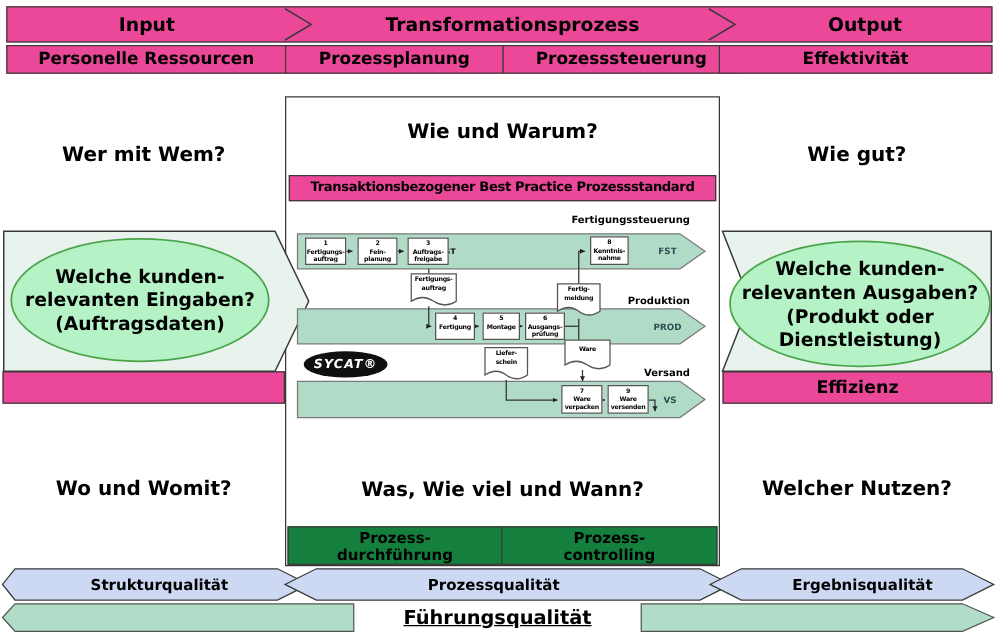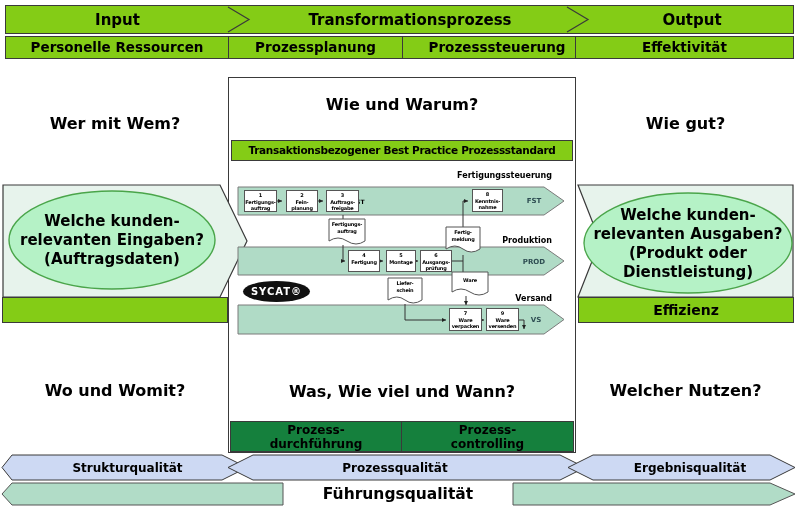--- a/index.html
+++ b/index.html
@@ -1,37 +1,37 @@
 <!DOCTYPE html>
 <html><head>
 <meta charset="utf-8">
 <style>
   html,body{margin:0;padding:0;background:#fff;}
   #stage{position:relative;width:800px;height:511px;background:#fff;overflow:hidden;
          font-family:"DejaVu Sans","Liberation Sans",sans-serif;font-weight:bold;color:#000;}
   .abs{position:absolute;box-sizing:border-box;}
-  .lav{background:#84cc16;border:1px solid #3a3a3a;}
+  .lav{background:#ec4899;border:1px solid #3a3a3a;}
   .whitebox{background:#fff;border:1px solid #3a3a3a;}
   .ctr{text-align:center;}
   .pre{white-space:pre-line;}
   .q{font-size:16px;line-height:24px;text-align:center;}
   .hdrtxt{font-size:15px;line-height:24px;text-align:center;}
   .r2{font-size:13.5px;line-height:21px;text-align:center;}
   .bartxt{font-size:14px;line-height:24px;text-align:center;}
   .elltxt{font-size:15px;line-height:19px;text-align:center;}
   .lane-title{font-size:8px;text-align:right;line-height:10px;}
   .lane-code{font-size:7px;color:#2e4d52;text-align:center;line-height:9px;}
   .pbox{background:#fff;border:1px solid #555;font-size:5px;letter-spacing:-0.2px;
         line-height:6.5px;text-align:center;padding-top:1px;}
   .doctext{font-size:5px;letter-spacing:-0.2px;line-height:6.5px;text-align:center;}
   .conn{font-size:6px;line-height:8px;}
   .cell{background:#15803d;border:1px solid #3a3a3a;font-size:12px;line-height:14px;
         text-align:center;padding-top:1px;}
   .bq{font-size:12px;line-height:24px;text-align:center;}
-  .logo{background:#101010;border-radius:50%;color:#fff;font-size:10px;
+  .logo{background:#101010;border-radius:50%;color:#fff;font-size:10px;font-style:italic;
         letter-spacing:1px;display:flex;align-items:center;justify-content:center;}
   svg{position:absolute;left:0;top:0;}
 </style>
 </head>
 <body>
 
 <div id="stage">
 
   <div class="abs lav" style="left:5px;top:5px;width:789px;height:29px;"></div>
   <div class="abs lav r2" style="left:5px;top:36px;width:224px;height:23px;"><span>Personelle Ressourcen</span></div>
@@ -152,15 +152,15 @@
 schein</div>
   <div class="abs doctext pre" style="left:452px;top:277px;width:36px;">Ware</div>
 
   <div class="abs logo" style="left:243px;top:281px;width:67px;height:21px;">
       <span>SYCAT®</span>
     </div>
 
   <div class="abs bq" style="left:15px;top:456px;width:225px;">Strukturqualität</div>
   <div class="abs bq" style="left:230px;top:456px;width:330px;">Prozessqualität</div>
   <div class="abs bq" style="left:595px;top:456px;width:190px;">Ergebnisqualität</div>
-  <div class="abs bq" style="left:283px;top:482px;width:230px;font-size:15.5px;">Führungsqualität</div>
+  <div class="abs bq" style="left:283px;top:482px;width:230px;font-size:15.5px;text-decoration:underline;">Führungsqualität</div>
 
 </div>
 
 </body></html>

